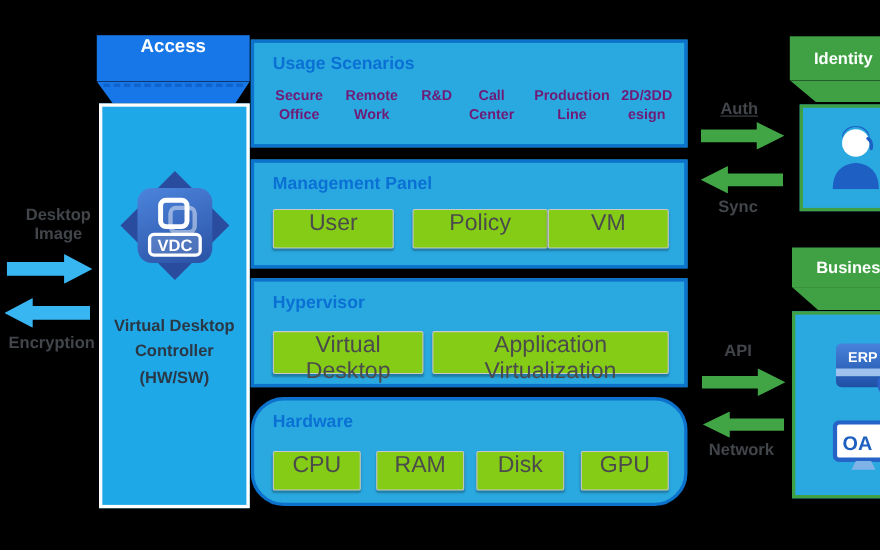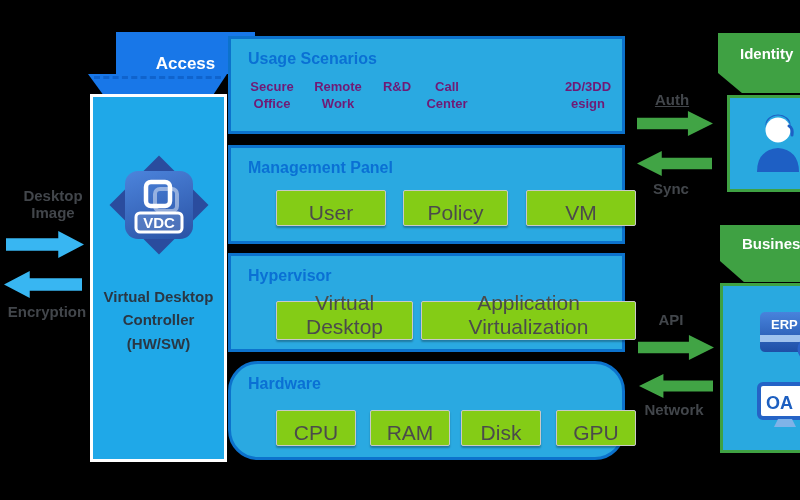--- a/index.html
+++ b/index.html
@@ -1,20 +1,20 @@
 <!DOCTYPE html>
 <html><head>
 <meta charset="utf-8">
 <style>
   html,body{margin:0;padding:0;background:#000;}
   #stage{position:relative;width:800px;height:500px;background:#000;overflow:hidden;
          font-family:"Liberation Sans",sans-serif;}
   .abs{position:absolute;}
   .pre{white-space:pre-line;}
-  .center{display:flex;align-items:flex-end;justify-content:center;text-align:center;margin-left:28px;}
+  .center{display:flex;align-items:flex-start;justify-content:center;text-align:center;}
 
   
   .access-header{left:88px;top:32px;width:139px;height:42px;background:#1877E8;
     color:#fff;font-weight:bold;font-size:17px;}
   .access-funnel{left:88px;top:74px;width:139px;height:20px;background:#1877E8;
     clip-path:polygon(0 0,100% 0,90.5% 100%,10.5% 100%);}
   .funnel-dash{left:6px;top:2px;right:6px;height:0;border-top:3px dashed #0C5CC4;opacity:.75;}
 
   
   .vdc-col{left:90px;top:94px;width:137px;height:368px;background:#1FA8E8;
@@ -34,21 +34,21 @@
   .p-hyp{top:253px;height:99px;}
   .p-hw{top:361px;height:99px;border-radius:30px;}
   .panel-title{position:absolute;left:17px;top:11px;color:#0A70D4;font-weight:bold;font-size:16px;}
   .us-item{position:absolute;top:40px;color:#701a75;font-weight:bold;font-size:13px;
     line-height:1.3;text-align:center;}
   .us-i0{left:9px;width:64px;}  .us-i1{left:75px;width:64px;}
   .us-i2{left:139px;width:54px;}.us-i3{left:186px;width:60px;}
   .us-i4{left:247px;width:84px;}.us-i5{left:323px;width:68px;}
   .wbox{position:absolute;background:#84cc16;border:1px solid #C9C9C9;border-radius:2px;
     box-shadow:0 2px 2px rgba(0,0,0,.28);color:#4B4B4B;font-size:21px;box-sizing:border-box;}
-  .mg{top:42px;height:36px;} .mg0{left:17px;width:110px;} .mg1{left:144px;width:105px;} .mg2{left:267px;width:110px;}
+  .mg{top:42px;height:36px;} .mg0{left:17px;width:110px;} .mg1{left:144px;width:123px;} .mg2{left:267px;width:110px;}
   .hy{top:45px;height:39px;} .hy0{left:17px;width:137px;} .hy1{left:162px;width:215px;}
   .hw{top:46px;height:36px;} .hw0{left:17px;width:80px;} .hw1{left:111px;width:80px;}
   .hw2{left:202px;width:80px;} .hw3{left:297px;width:80px;}
 
   
   .arr-r{clip-path:polygon(0 27%,67% 27%,67% 0,100% 50%,67% 100%,67% 73%,0 73%);}
   .arr-l{clip-path:polygon(100% 27%,33% 27%,33% 0,0 50%,33% 100%,33% 73%,100% 73%);}
   .green{background:#41A445;}
   .blue{background:#38B6F2;}
   .flow-label{color:#42464B;font-weight:bold;font-size:15px;text-align:center;line-height:1.15;}
@@ -102,20 +102,22 @@
 
   <div class="abs panel p-usage">
     <div class="panel-title">Usage Scenarios</div>
     <div class="us-item pre us-i0">Secure
 Office</div>
     <div class="us-item pre us-i1">Remote
 Work</div>
     <div class="us-item pre us-i2">R&amp;D</div>
     <div class="us-item pre us-i3">Call
 Center</div>
+    <div class="us-item pre us-i4">Production
+Line</div>
     <div class="us-item pre us-i5">2D/3DD
 esign</div>
   </div>
 
   <div class="abs panel p-mgmt">
     <div class="panel-title">Management Panel</div>
     <div class="wbox center mg mg0">User</div>
     <div class="wbox center mg mg1">Policy</div>
     <div class="wbox center mg mg2">VM</div>
   </div>

